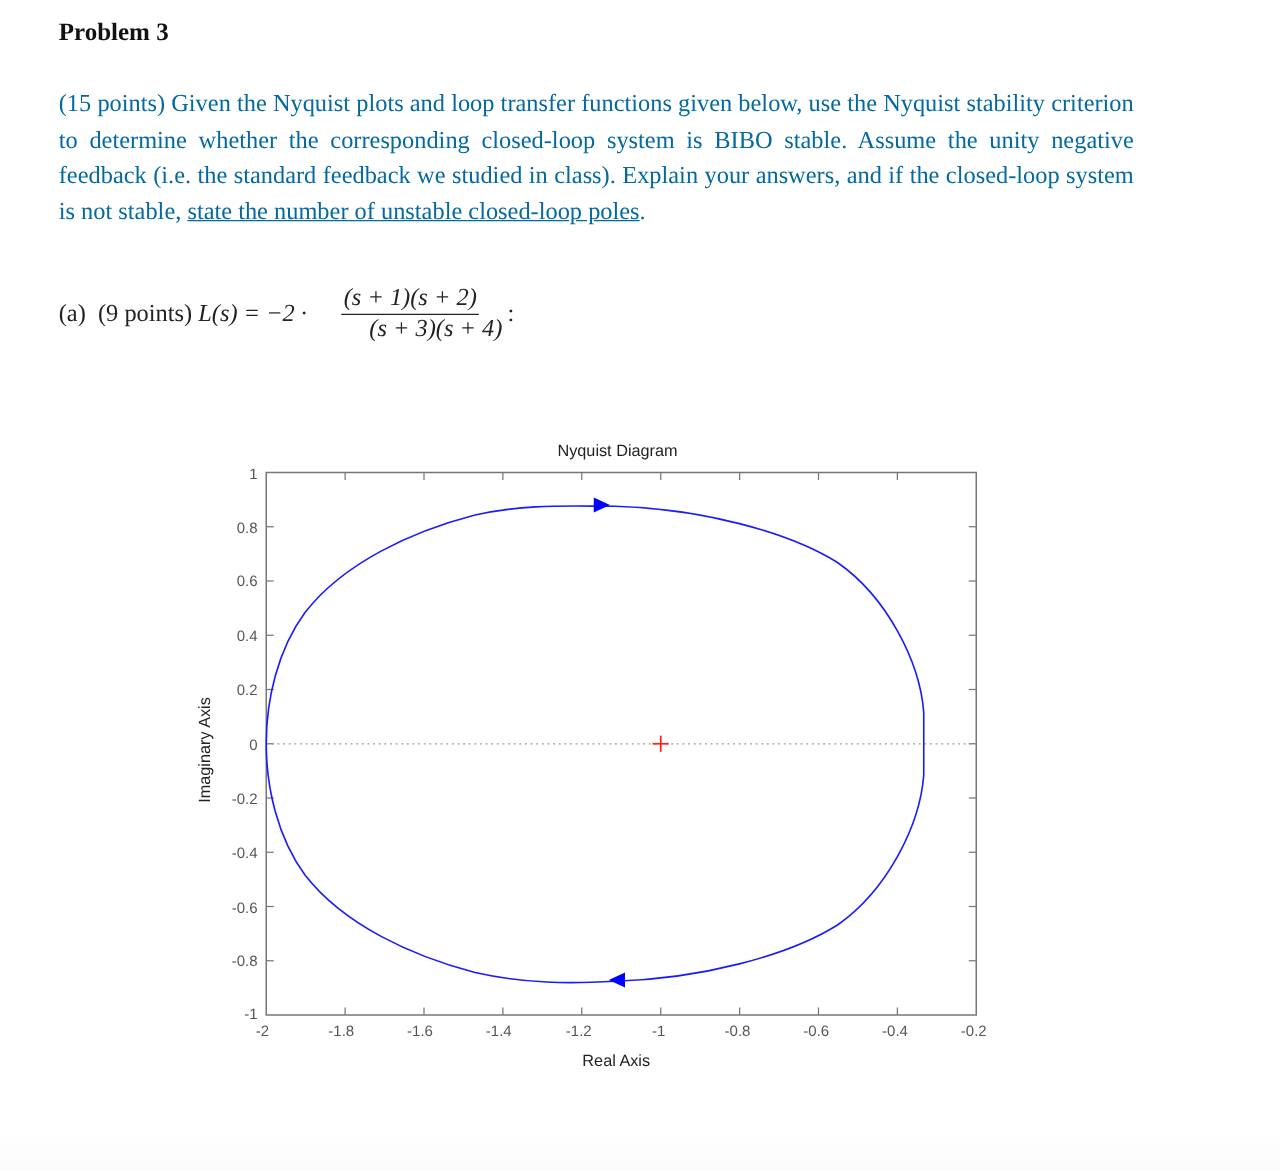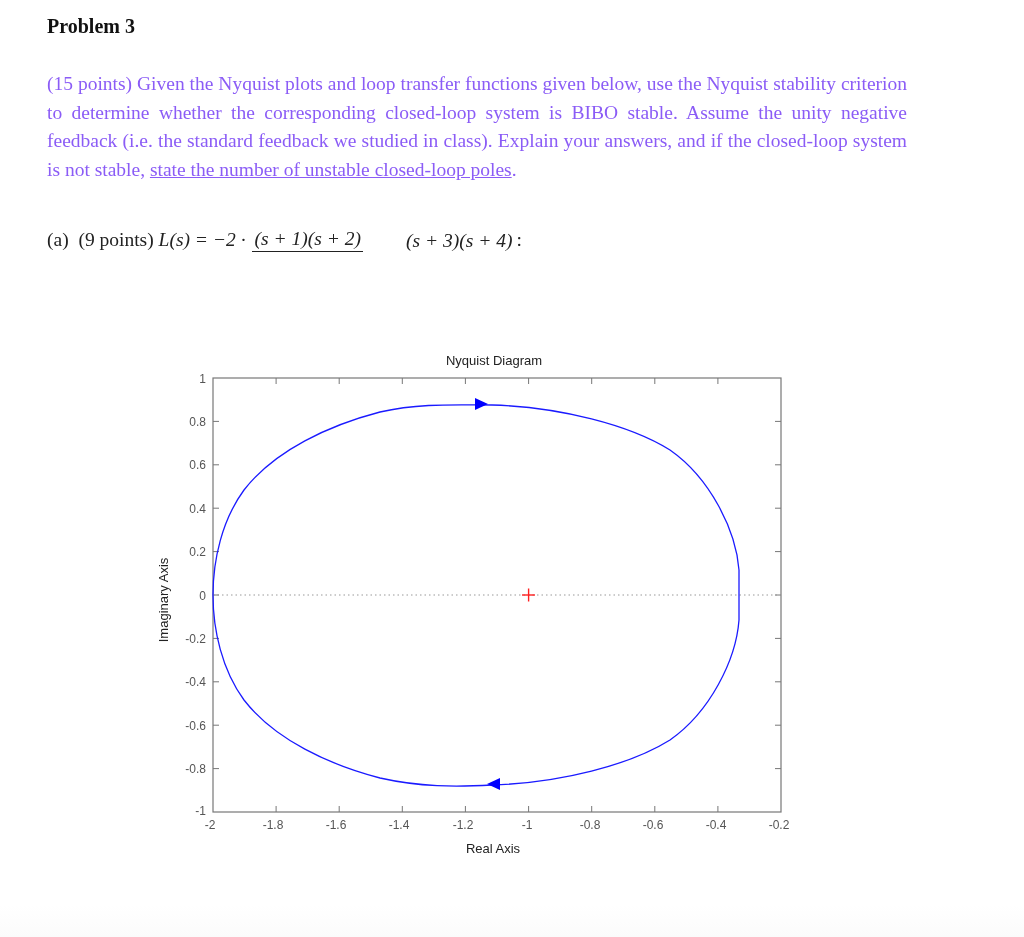--- a/index.html
+++ b/index.html
@@ -1,22 +1,22 @@
 <!DOCTYPE html>
 <html><head>
 <meta charset="utf-8">
 <style>
   html,body{margin:0;padding:0;background:#fff;}
   body{width:1024px;height:937px;position:relative;overflow:hidden;
        background:linear-gradient(#fff 0,#fff 905px,#fbfbfb 937px);}
   #title{position:absolute;left:47px;top:15px;font-size:20px;font-weight:bold;font-family:"Liberation Serif","DejaVu Serif",serif;color:#111;}
-  #intro{position:absolute;left:47px;top:70px;width:860px;font-family:"Liberation Serif","DejaVu Serif",serif;font-size:19.5px;line-height:28.6px;color:#8b5cf6;text-align:justify;}
+  #intro{position:absolute;left:47px;top:70px;width:860px;font-family:"Liberation Serif","DejaVu Serif",serif;font-size:19.5px;line-height:28.6px;color:#0369a1;text-align:justify;}
   #intro u{text-decoration:underline;}
   #parta{position:absolute;left:47px;top:228px;font-family:"Liberation Serif","DejaVu Serif",serif;font-size:19.5px;color:#222;display:flex;align-items:center;}
-  .frac{display:inline-flex;flex-direction:row;align-items:center;margin:0 2px;}
+  .frac{display:inline-flex;flex-direction:column;align-items:center;margin:0 2px;}
   .frac .num{border-bottom:1px solid #222;padding:0 2px 1px;}
   .frac .den{padding:1px 2px 0;margin-left:41px;}
   .it{font-style:italic;}
   #plot{position:absolute;left:0;top:0;}
   .tick{font-family:"Liberation Sans","DejaVu Sans",sans-serif;font-size:12px;fill:#555;}
   .axlabel{font-family:"Liberation Sans","DejaVu Sans",sans-serif;font-size:13px;fill:#222;}
 </style>
 </head>
 <body>
 

